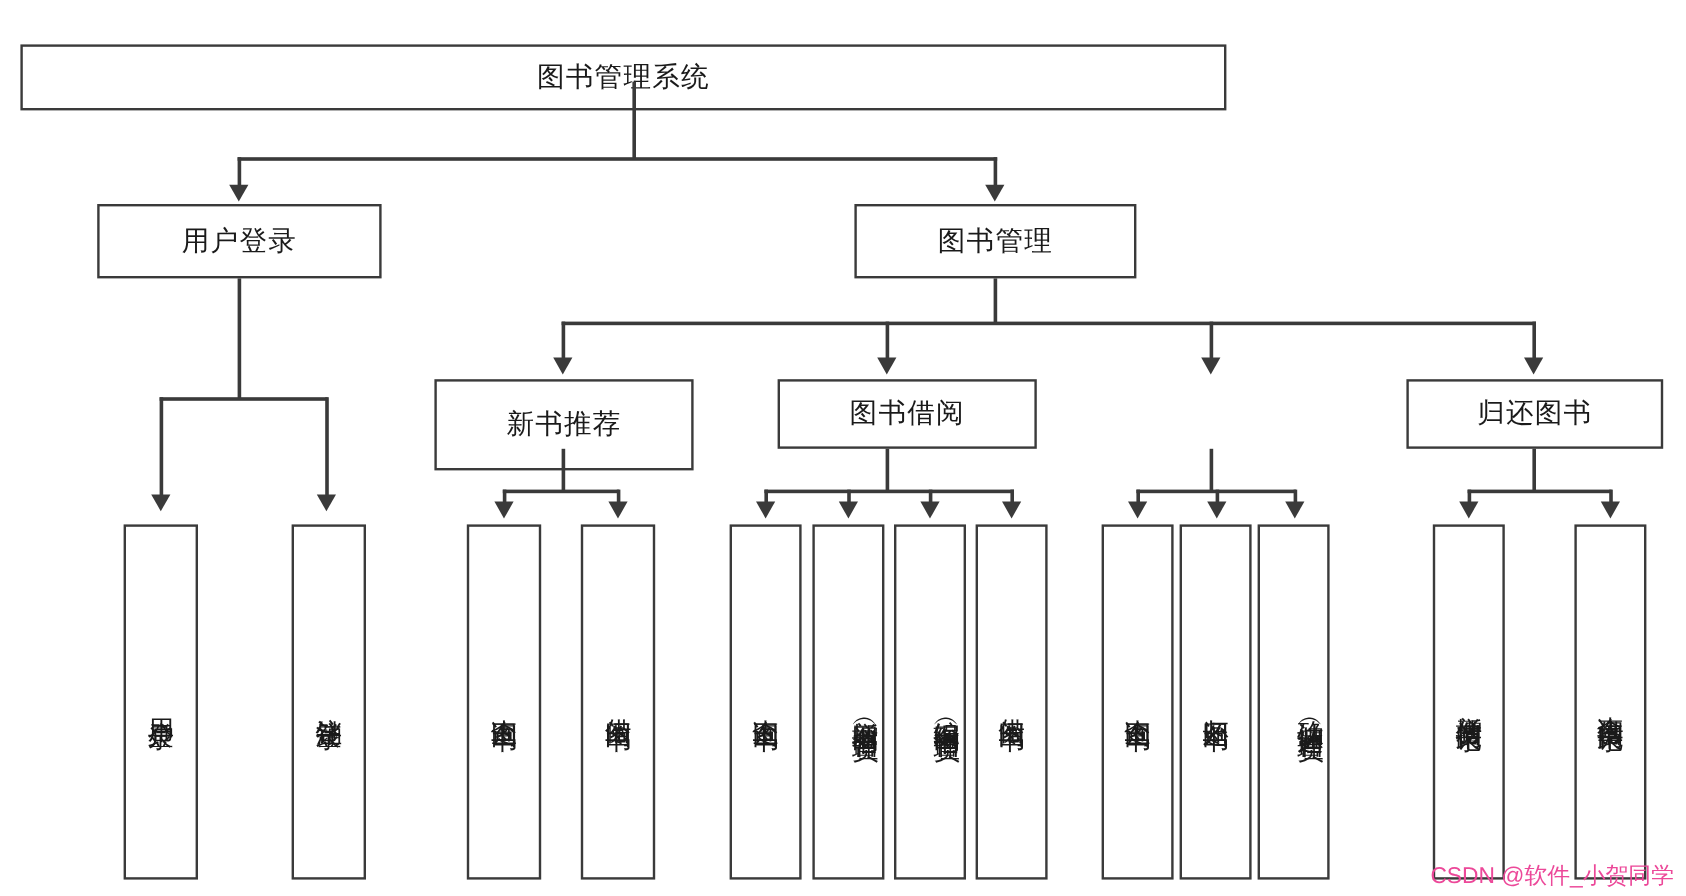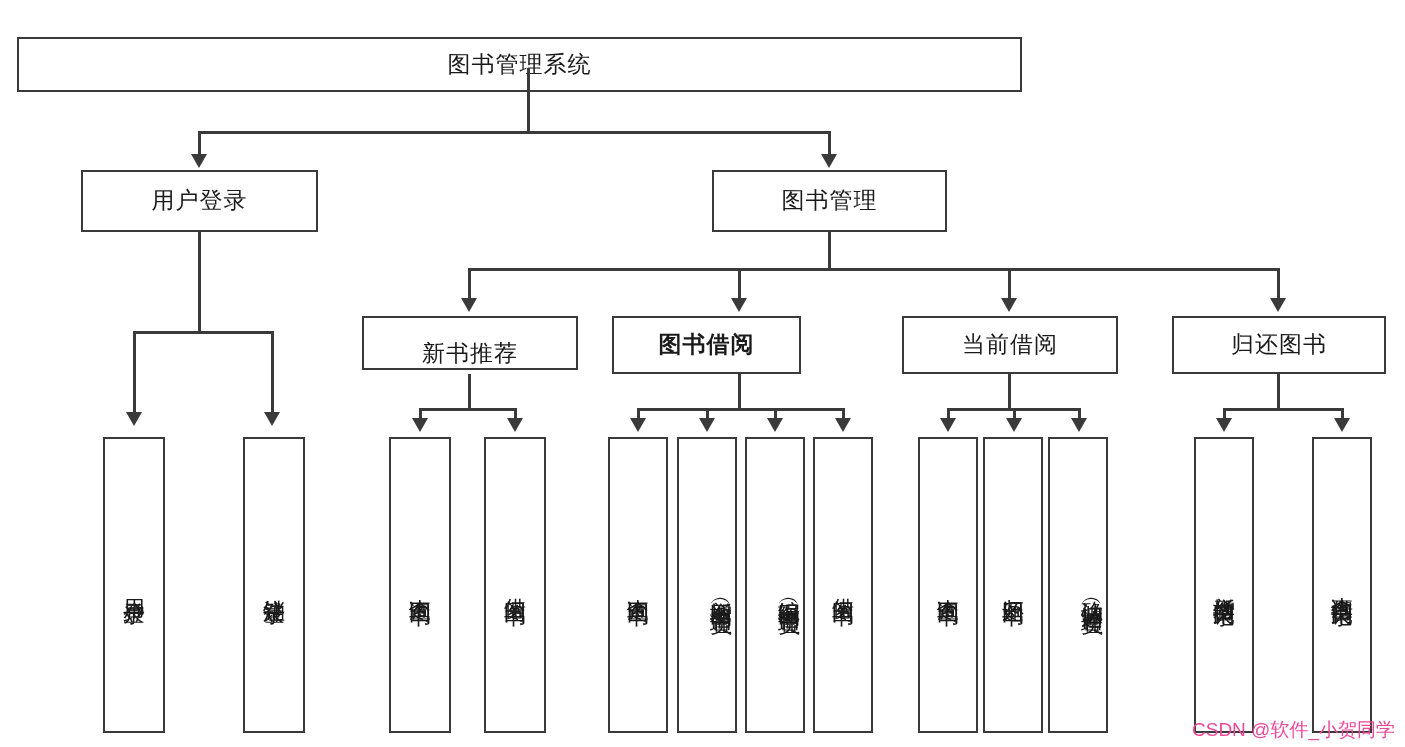--- a/index.html
+++ b/index.html
@@ -102,28 +102,25 @@
   <div class="edge" style="left:468px; top:268px; width:812px; height:2.5px;"></div>
   <div class="edge" style="left:468px; top:268px; width:2.5px; height:32px;"></div>
   <div class="arrow" style="left:461px; top:298px;"></div>
   <div class="edge" style="left:738px; top:268px; width:2.5px; height:32px;"></div>
   <div class="arrow" style="left:731px; top:298px;"></div>
   <div class="edge" style="left:1008px; top:268px; width:2.5px; height:32px;"></div>
   <div class="arrow" style="left:1001px; top:298px;"></div>
   <div class="edge" style="left:1277px; top:268px; width:2.5px; height:32px;"></div>
   <div class="arrow" style="left:1270px; top:298px;"></div>
 
-  <div class="node node-h" style="left:362px; top:316px; width:216px; height:54px;align-items:flex-end;">
+  <div class="node node-h" style="left:362px; top:316px; width:216px; height:76px;">
     <span>新书推荐</span>
   </div>
-  <div class="node node-h" style="left:612px; top:316px; width:189px; height:58px;font-weight:bold;">
+  <div class="node node-h" style="left:648px; top:316px; width:216px; height:58px;">
     <span>图书借阅</span>
-  </div>
-  <div class="node node-h" style="left:902px; top:316px; width:216px; height:58px;">
-    <span>当前借阅</span>
   </div>
   <div class="node node-h" style="left:1172px; top:316px; width:214px; height:58px;">
     <span>归还图书</span>
   </div>
 
   <div class="edge" style="left:468px; top:374px; width:2.5px; height:36px;"></div>
   <div class="edge" style="left:419px; top:408px; width:97px; height:2.5px;"></div>
   <div class="edge" style="left:419px; top:408px; width:2.5px; height:14px;"></div>
   <div class="arrow" style="left:412px; top:418px;"></div>
   <div class="edge" style="left:514px; top:408px; width:2.5px; height:14px;"></div>

